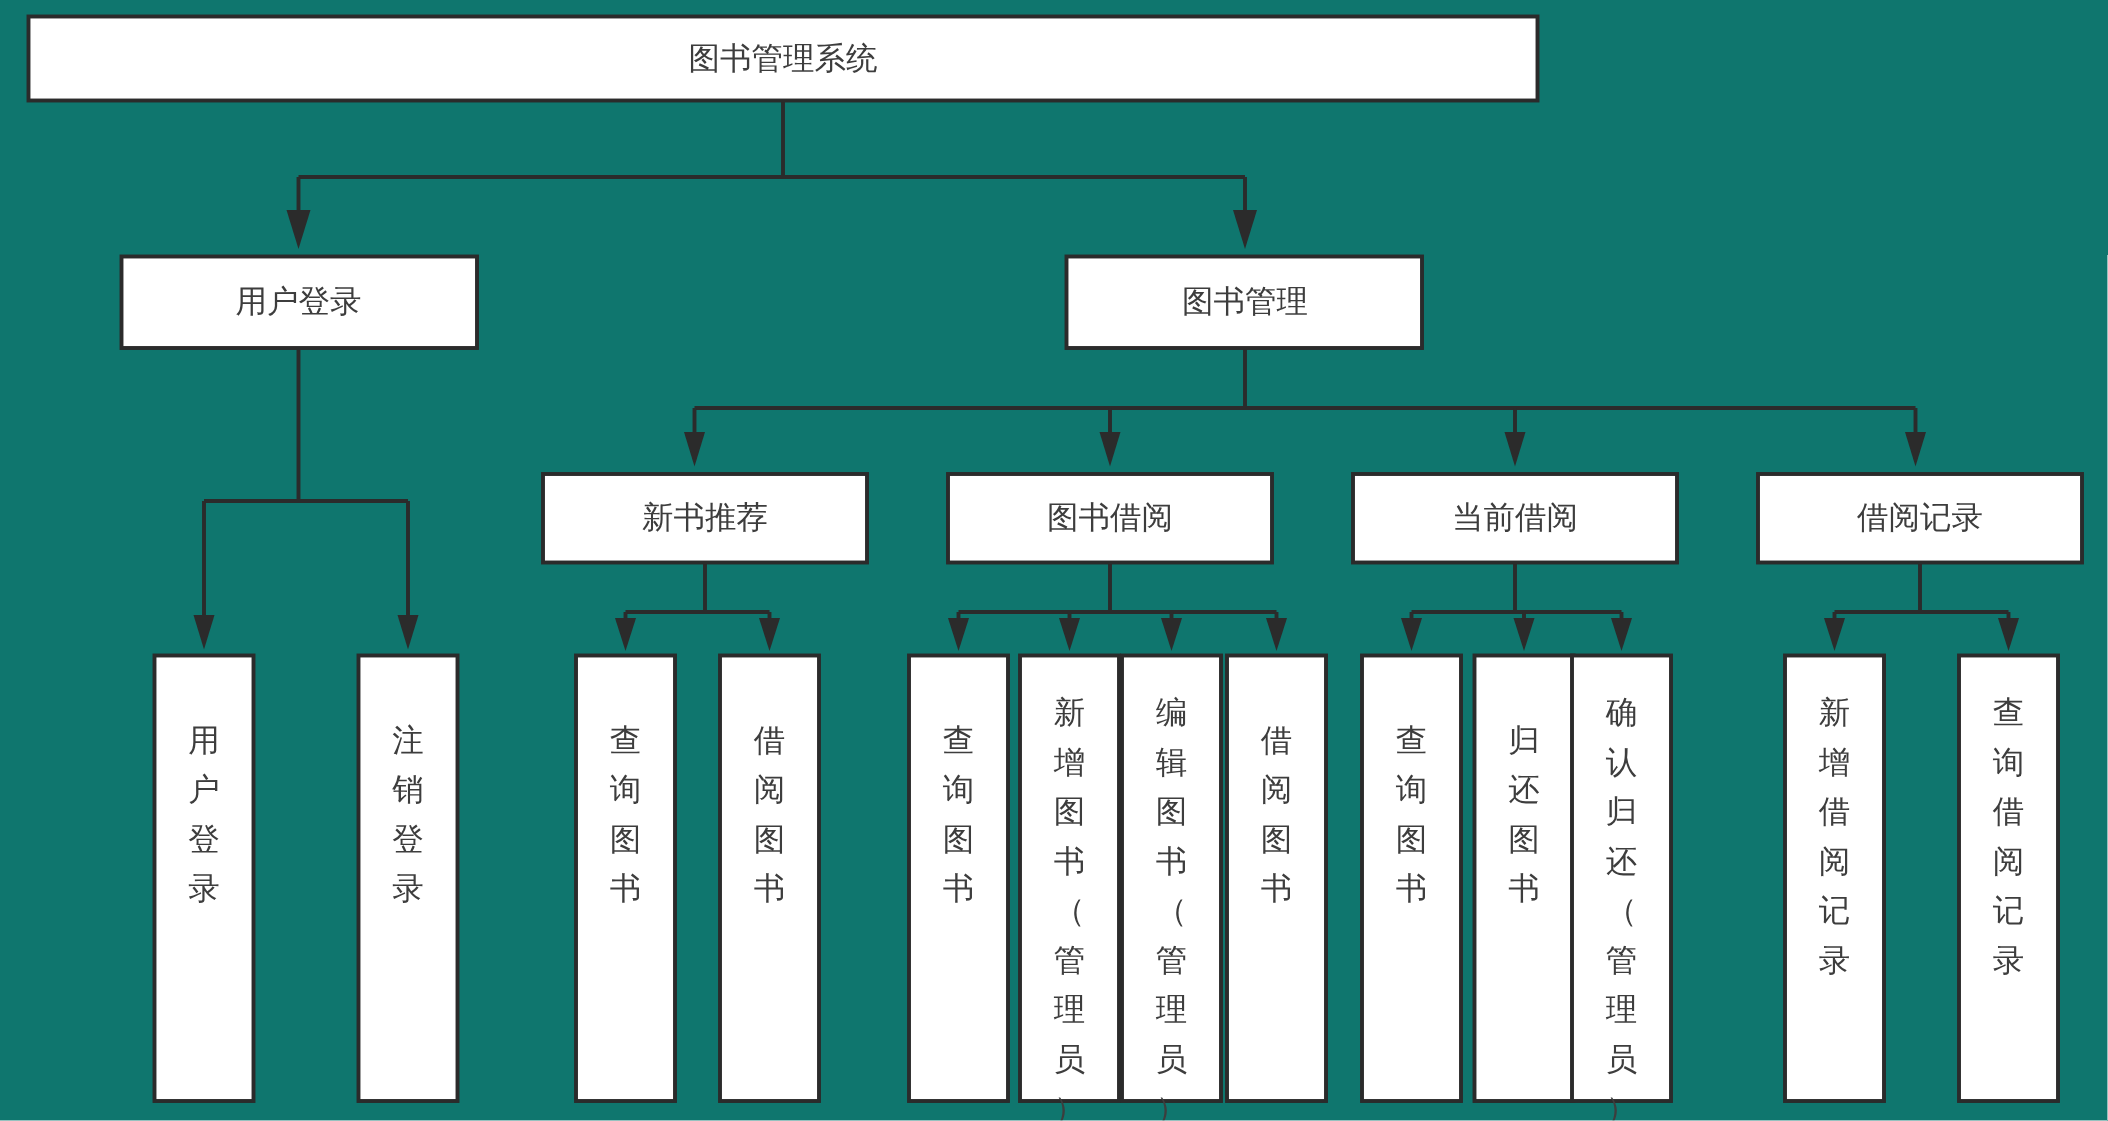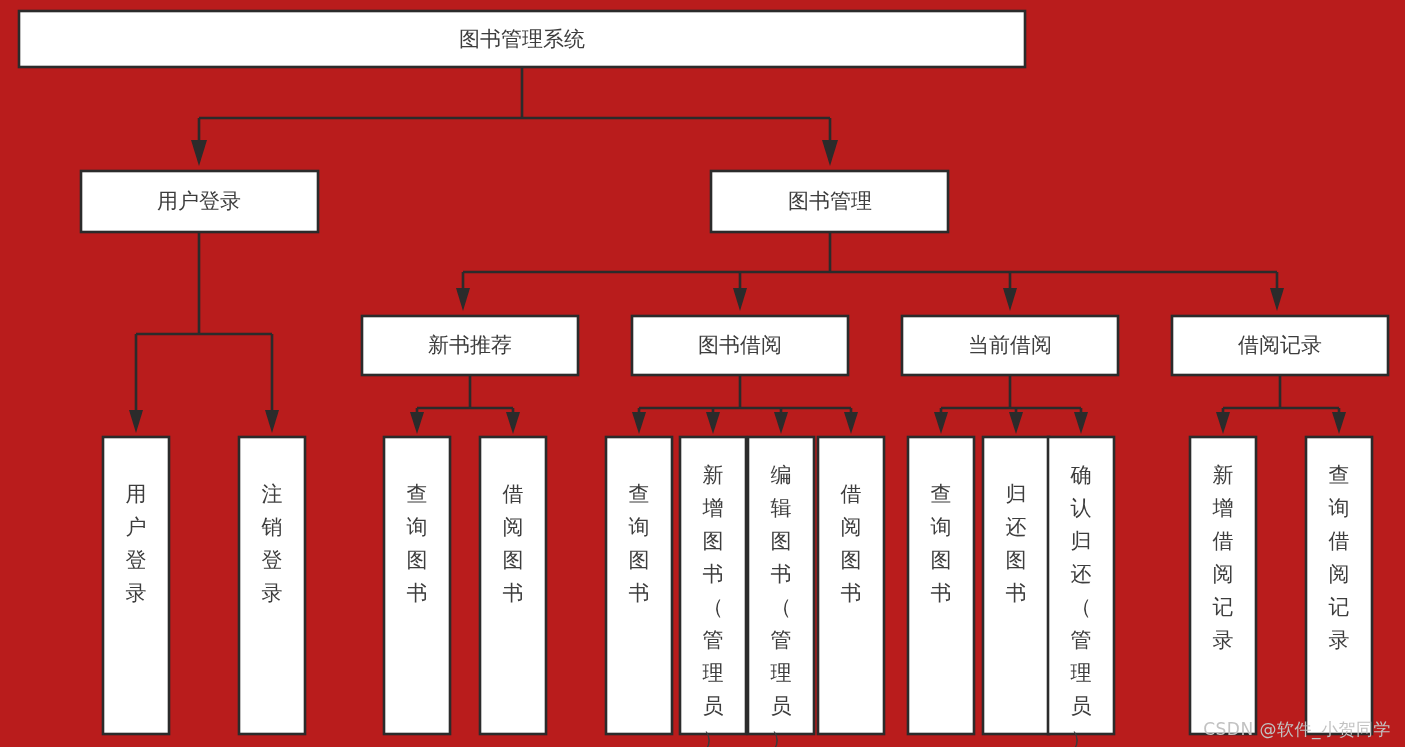--- a/index.html
+++ b/index.html
@@ -11,21 +11,21 @@
   body {
     width: 1405px;
     height: 747px;
     font-family: "DejaVu Sans", "Liberation Sans", sans-serif;
     overflow: hidden;
   }
   #diagram-root {
     position: relative;
     width: 1405px;
     height: 747px;
-    background: #b91c1c;
+    background: #0f766e;
   }
   svg#tree-canvas {
     position: absolute;
     left: 0;
     top: 0;
     width: 1405px;
     height: 747px;
     display: block;
   }
   .node-box {
@@ -233,15 +233,14 @@
           <text class="node-label-v" x="1223" y="482"><tspan x="1223">新</tspan><tspan x="1223" dy="33">增</tspan><tspan x="1223" dy="33">借</tspan><tspan x="1223" dy="33">阅</tspan><tspan x="1223" dy="33">记</tspan><tspan x="1223" dy="33">录</tspan></text>
         </g>
         <g>
           <rect class="node-box" x="1306" y="437" width="66" height="297"></rect>
           <text class="node-label-v" x="1339" y="482"><tspan x="1339">查</tspan><tspan x="1339" dy="33">询</tspan><tspan x="1339" dy="33">借</tspan><tspan x="1339" dy="33">阅</tspan><tspan x="1339" dy="33">记</tspan><tspan x="1339" dy="33">录</tspan></text>
         </g>
       </g>
 
   </svg>
 
-  <div class="watermark">CSDN @软件_小贺同学</div>
 
 </div>
 
 </body></html>

